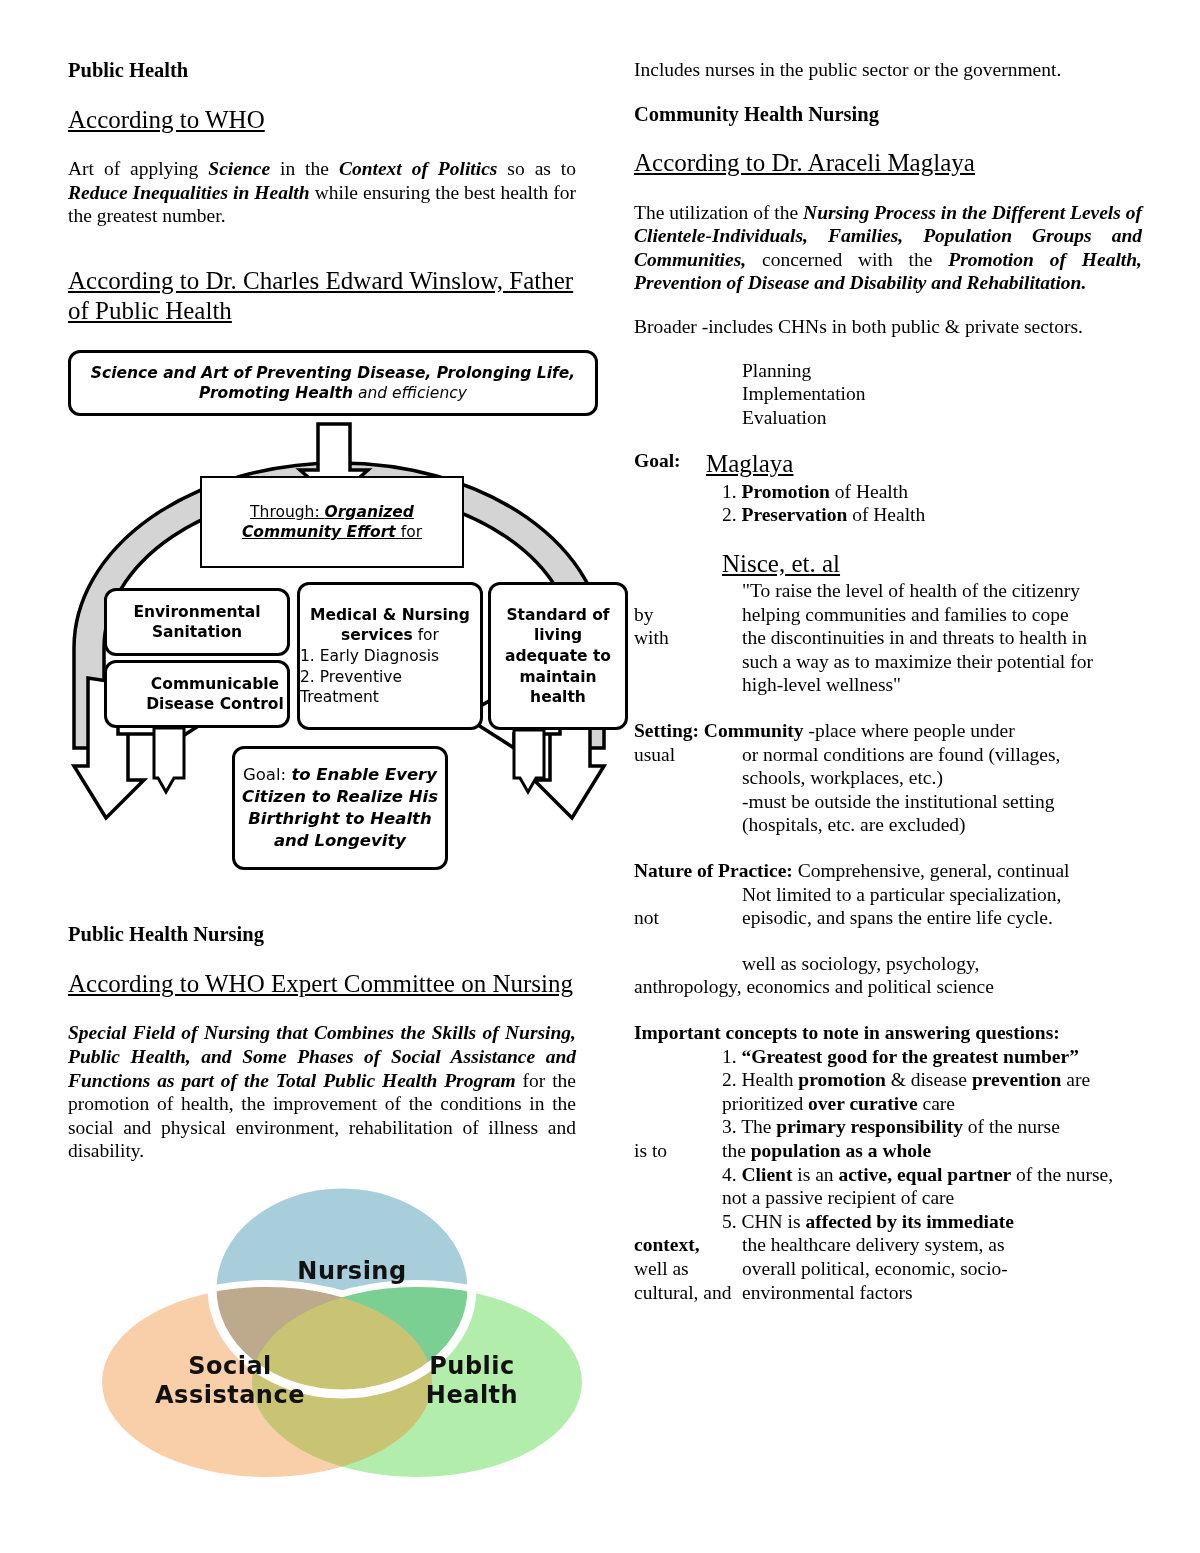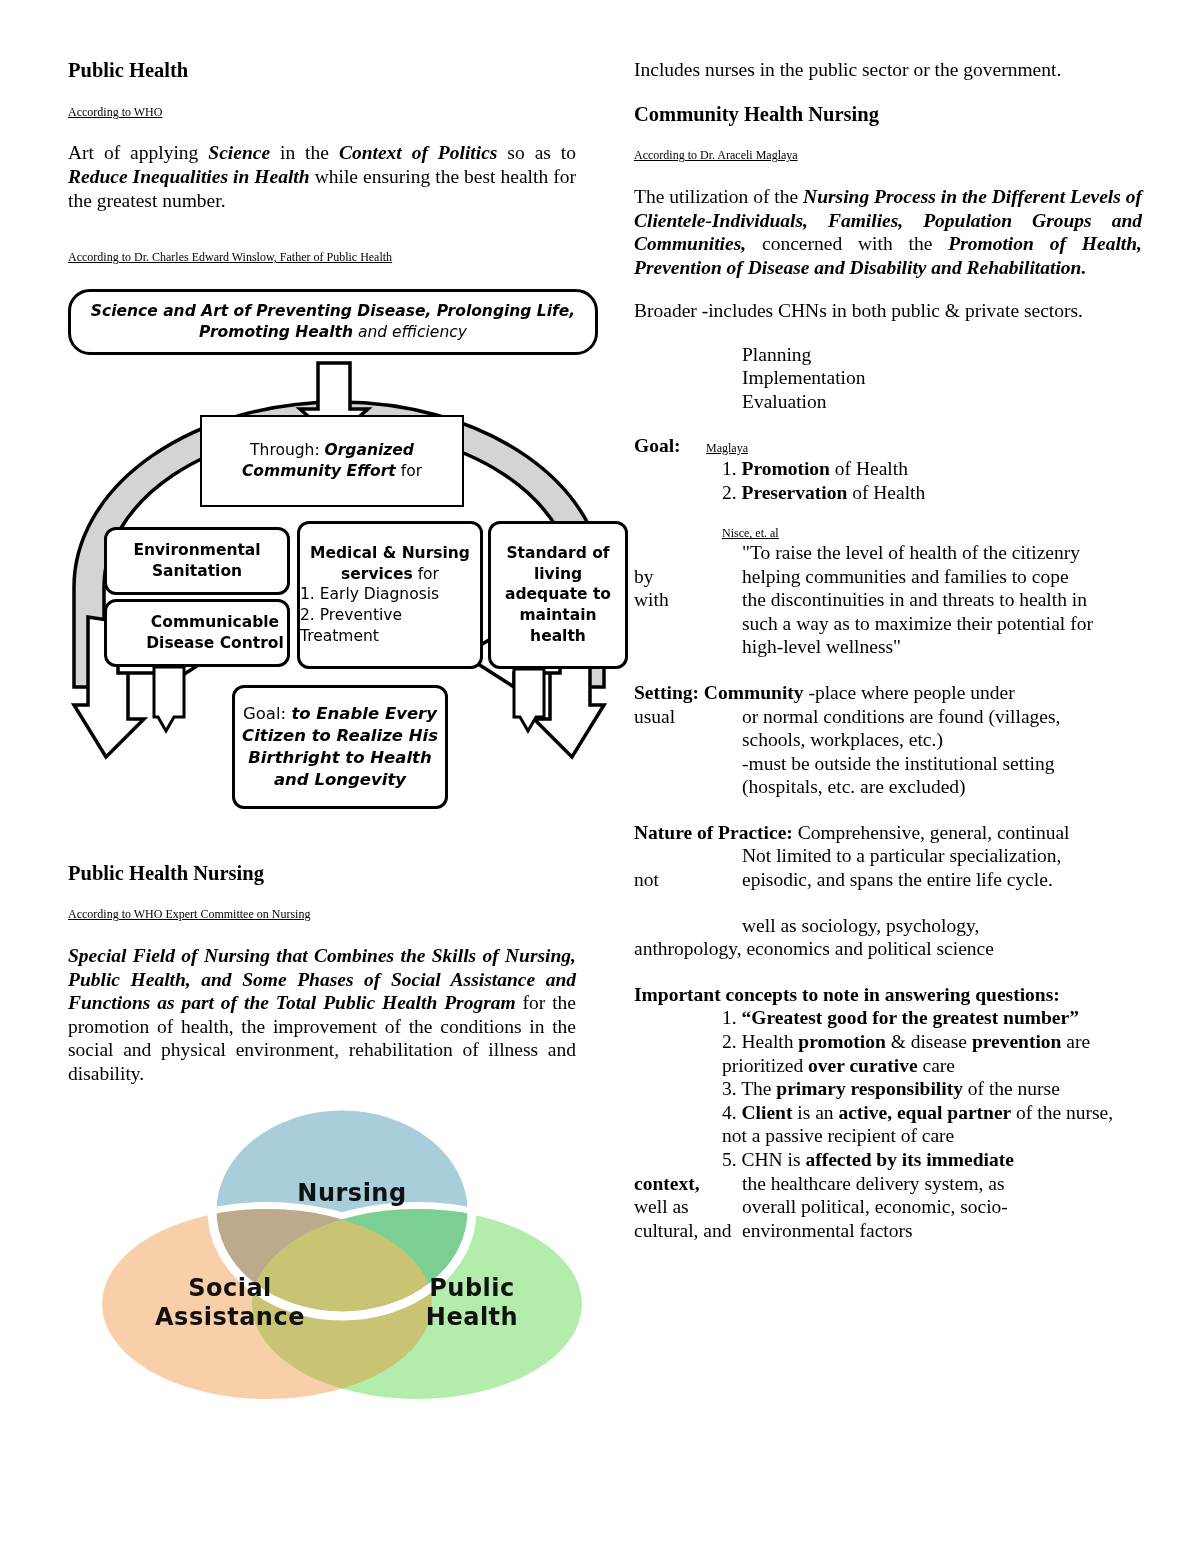--- a/index.html
+++ b/index.html
@@ -11,21 +11,21 @@
     overflow:hidden;
   }
   .page { position:relative; width:1200px; height:1553px; }
 
   .col { position:absolute; top:58px; }
   .col-left  { left:68px;  width:508px; }
   .col-right { left:634px; width:508px; }
 
   p { margin:0 0 20px 0; line-height:1.21; font-size:19.5px; }
   .h      { font-weight:bold; font-size:20.5px; margin-bottom:22px; }
-  .u      { text-decoration:underline; font-size:12px; margin-bottom:22px; }
+  .u      { text-decoration:underline; font-size:25px; margin-bottom:22px; }
   .just   { text-align:justify; }
   .bi     { font-weight:bold; font-style:italic; }
   .b      { font-weight:bold; }
   .gap    { margin-bottom:38px; }
   .nom    { margin-bottom:0; }
 
   
   .hang { position:relative; padding-left:92px; line-height:1.21; font-size:19.5px; }
   .hang .lbl { position:absolute; left:0; width:88px; }
   .ind2 { padding-left:108px; }
@@ -37,22 +37,22 @@
   .dbox { position:absolute; box-sizing:border-box; background:#fff;
           border:3px solid #000; border-radius:12px;
           display:flex; flex-direction:column; align-items:center; justify-content:center;
           text-align:center; font-size:15.5px; font-weight:bold; line-height:1.33; }
   .dbox.sq { border-radius:0; border-width:2px; font-weight:normal; }
   .dbox .reg { font-weight:normal; }
   .dbox .it  { font-style:italic; font-weight:bold; }
   .listline { width:100%; text-align:left; box-sizing:border-box;
               font-weight:normal; font-size:15.5px; }
 
-  #topbox   { left:14px;  top:2px;   width:530px; height:66px; font-style:italic; padding:0 16px;border-radius:22px; }
-  #throughb { left:146px; top:128px; width:264px; height:92px; }
+  #topbox   { left:14px;  top:2px;   width:530px; height:66px; font-style:italic; padding:0 16px; }
+  #throughb { left:146px; top:128px; width:264px; height:92px;text-decoration:underline; }
   #envbox   { left:50px;  top:240px; width:186px; height:68px; }
   #cdcbox   { left:50px;  top:312px; width:186px; height:68px;padding-left:36px; }
   #medbox   { left:243px; top:234px; width:186px; height:148px; }
   #stdbox   { left:434px; top:234px; width:140px; height:148px; }
   #goalbox  { left:178px; top:398px; width:216px; height:124px; font-size:16.5px; }
 
   
   .venn { position:relative; width:500px; height:300px; margin:14px 0 0 24px;
           font-family:"DejaVu Sans", sans-serif; }
   .venn svg { position:absolute; left:0; top:0; }
@@ -252,20 +252,24 @@
       <span>episodic, and spans the entire life cycle.</span>
     </div>
 
     <p class="ind2 nom">well as sociology, psychology,</p>
     <p style="margin-bottom:22px;">anthropology,  economics and political science</p>
 
     <p class="b nom">Important concepts to note in answering questions:</p>
     <p class="b nom" style="padding-left:88px;"><span style="font-weight:normal;">1. </span><span>“Greatest good for the greatest number”</span></p>
     <p class="nom" style="padding-left:88px;"><span>2. </span><span>Health </span><span class="b">promotion</span><span> &amp; disease </span><span class="b">prevention</span><span> are prioritized </span><span class="b">over curative</span><span> care</span></p>
     <p class="nom" style="padding-left:88px;"><span>3. </span><span>The </span><span class="b">primary responsibility</span><span> of the nurse</span></p>
+    <div class="hang" style="padding-left:88px;">
+      <span class="lbl" style="width:84px;">is to</span>
+      <span>the </span><span class="b">population as a whole</span>
+    </div>
     <p class="nom" style="padding-left:88px;"><span>4. </span><span class="b">Client</span><span> is an </span><span class="b">active, equal partner</span><span> of the nurse, not a passive recipient of care</span></p>
     <p class="nom" style="padding-left:88px;"><span>5. </span><span>CHN is </span><span class="b">affected by its immediate</span></p>
     <div class="hang" style="padding-left:108px;">
       <span class="lbl b" style="width:104px;">context,</span>
       <span>the healthcare delivery system, as</span>
     </div>
     <div class="hang" style="padding-left:108px;">
       <span class="lbl" style="width:104px;">well as</span>
       <span>overall political, economic, socio-</span>
     </div>

